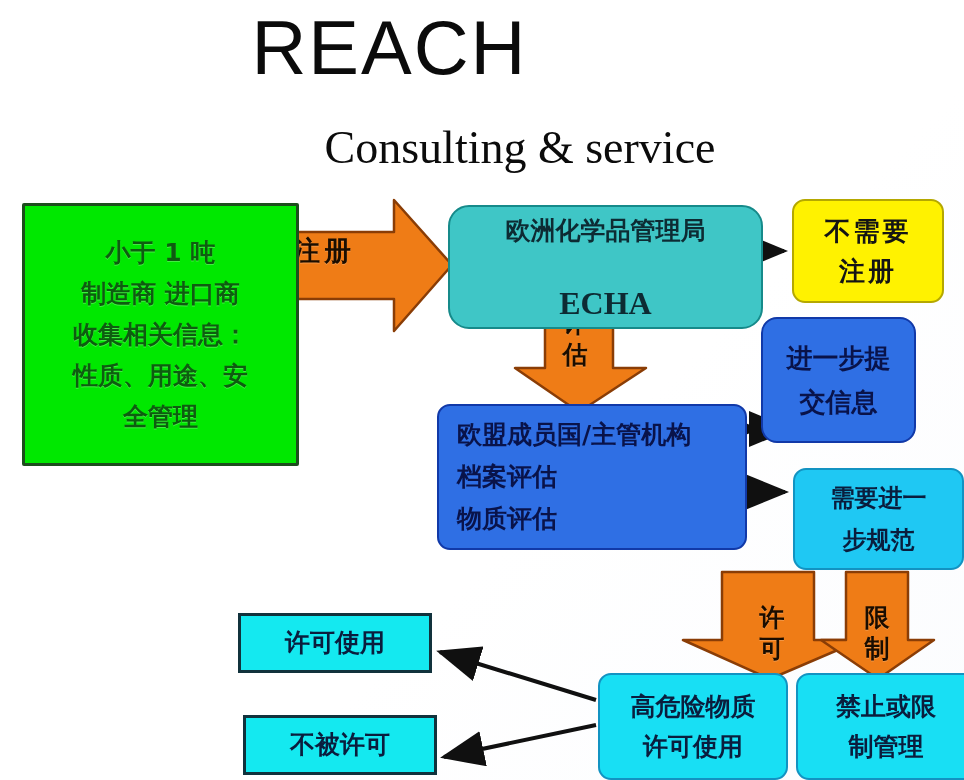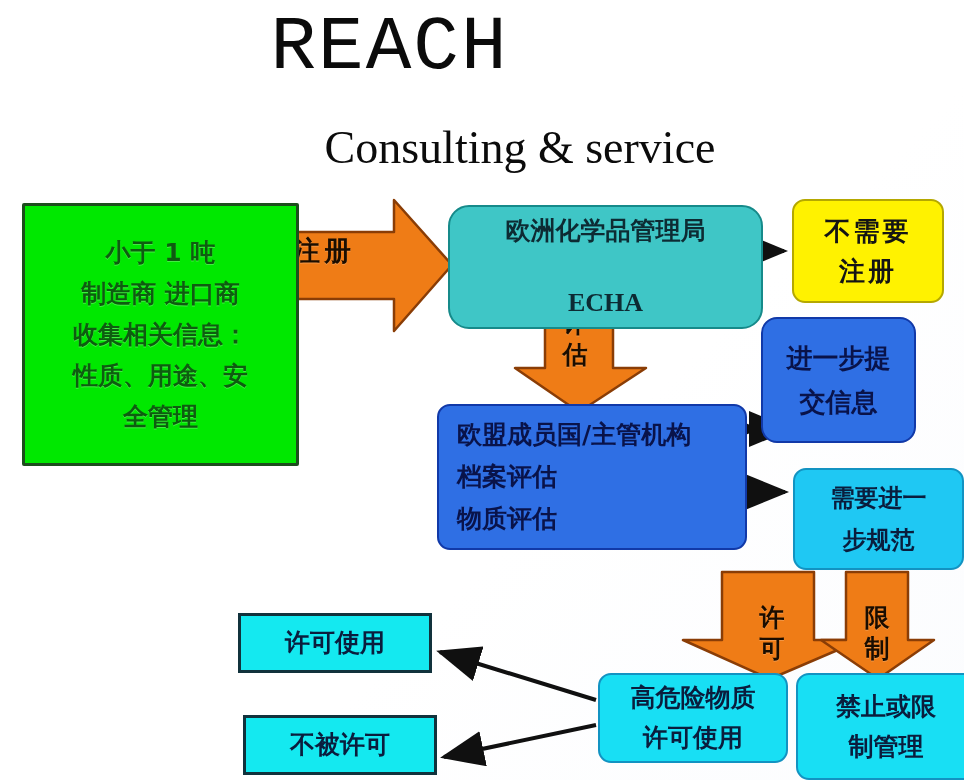--- a/index.html
+++ b/index.html
@@ -8,21 +8,21 @@
     background:#ffffff;
     font-family:"DejaVu Sans","Liberation Sans",sans-serif;
     overflow:hidden;
   }
   #canvas{position:relative;width:964px;height:780px;overflow:hidden;
     background:linear-gradient(135deg,#ffffff 0%,#ffffff 60%,#fbfcfe 100%);}
 
   
   .title-main{
     position:absolute;left:0;top:6px;width:779px;text-align:center;
-    font-family:Liberation Mono, monospace;
+    font-family:Liberation Sans, sans-serif;
     font-size:76px;line-height:84px;font-weight:400;color:#0b0b0b;
     letter-spacing:2px;
   }
   .title-sub{
     position:absolute;left:0;top:120px;width:964px;text-align:center;
     font-family:"Liberation Serif","DejaVu Serif",serif;
     font-size:46px;line-height:56px;font-weight:400;color:#0b0b0b;padding-left:38px;
   }
 
   
@@ -34,21 +34,21 @@
     left:22px;top:203px;width:277px;height:263px;
     background:#00e800;border:3px solid #1d4d1d;border-radius:2px;
     color:#0e5c10;font-size:25px;line-height:41px;
     text-shadow:0 1px 0 rgba(255,255,255,.25);
   }
   .n-echa{
     left:448px;top:205px;width:315px;height:124px;
     background:#3fc6c6;border:2px solid #168a8a;border-radius:21px;
     color:#0d2b33;font-size:25px;line-height:36px;
   }
-  .n-echa .l2{font-family:"Liberation Serif","DejaVu Serif",serif;font-size:26px;}
+  .n-echa .l2{font-family:"Liberation Serif","DejaVu Serif",serif;font-size:32px;}
   .n-yellow{
     left:792px;top:199px;width:152px;height:104px;
     background:#fff200;border:2px solid #b5a800;border-radius:13px;
     color:#141414;font-size:26px;line-height:40px;letter-spacing:3px;
   }
   .n-member{
     left:437px;top:404px;width:310px;height:146px;
     background:#2f6fe4;border:2px solid #1139a8;border-radius:13px;
     color:#09134a;font-size:25px;line-height:42px;
     justify-content:flex-start;text-align:left;padding-left:18px;
@@ -67,21 +67,21 @@
     left:238px;top:613px;width:194px;height:60px;
     background:#14e9f0;border:3px solid #11323c;border-radius:0;
     color:#0a1d3d;font-size:25px;line-height:30px;
   }
   .n-not-allowed{
     left:243px;top:715px;width:194px;height:60px;
     background:#14e9f0;border:3px solid #11323c;border-radius:0;
     color:#0a1d3d;font-size:25px;line-height:30px;
   }
   .n-highrisk{
-    left:598px;top:673px;width:190px;height:90px;
+    left:598px;top:673px;width:190px;height:107px;
     background:#18dff4;border:2px solid #1293c2;border-radius:13px;
     color:#0a1d3d;font-size:25px;line-height:40px;
   }
   .n-prohibit{
     left:796px;top:673px;width:180px;height:107px;
     background:#18dff4;border:2px solid #1293c2;border-radius:13px;
     color:#0a1d3d;font-size:25px;line-height:40px;
   }
 
   

